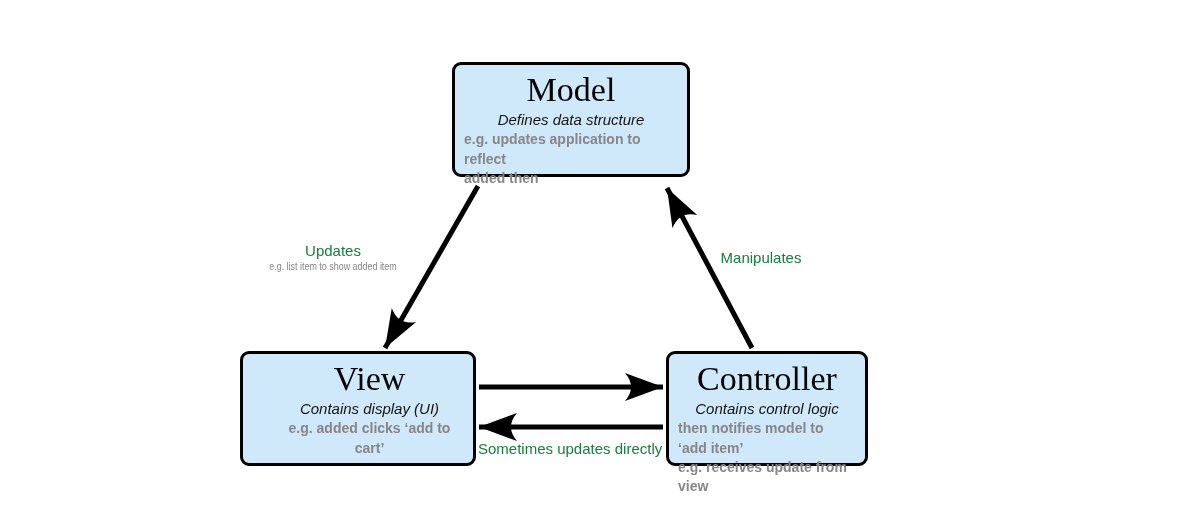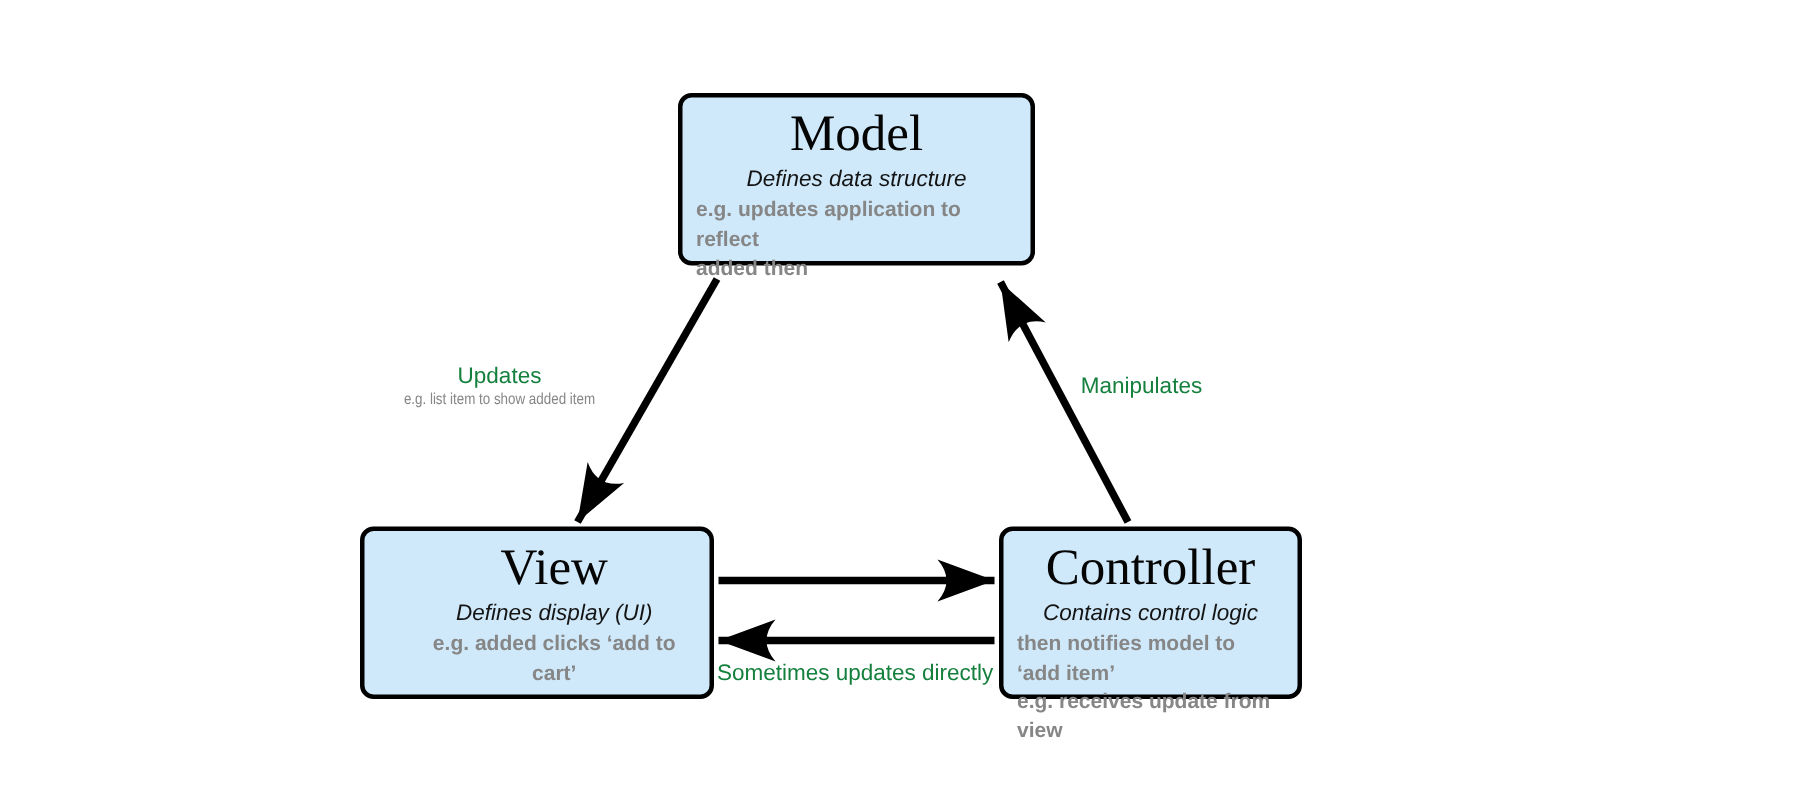--- a/index.html
+++ b/index.html
@@ -103,21 +103,21 @@
     <div class="node-title">Model</div>
     <div class="node-subtitle">Defines data structure</div>
     <div class="node-example">
       <span>e.g. updates application to reflect</span>
       <span>added then</span>
     </div>
   </div>
 
   <div class="node node-view">
     <div class="node-title">View</div>
-    <div class="node-subtitle">Defines display (UI)</div>
+    <div class="node-subtitle">Contains display (UI)</div>
     <div class="node-example">
       <span>e.g. added clicks ‘add to cart’</span>
     </div>
   </div>
 
   <div class="node node-controller">
     <div class="node-title">Controller</div>
     <div class="node-subtitle">Contains control logic</div>
     <div class="node-example">
       <span>then notifies model to ‘add item’</span>

